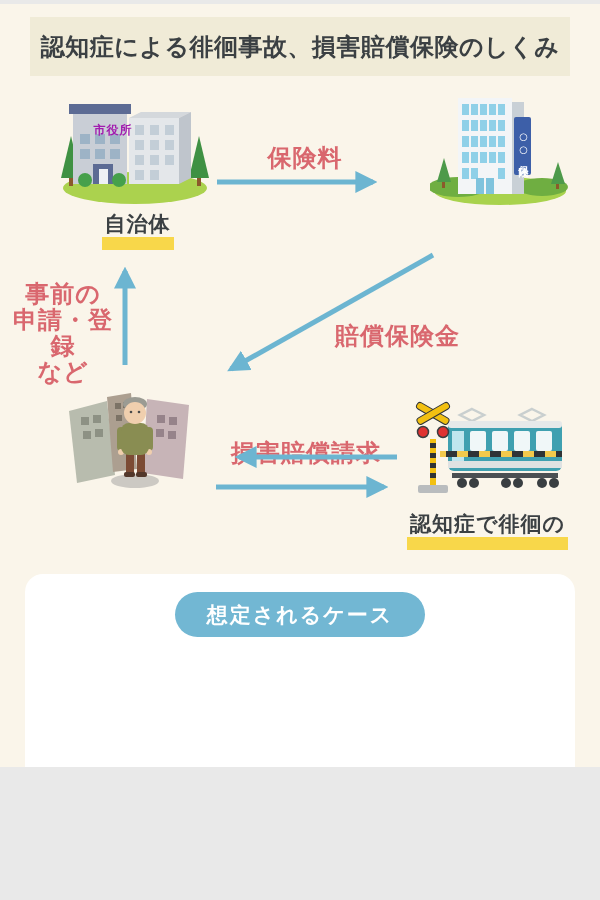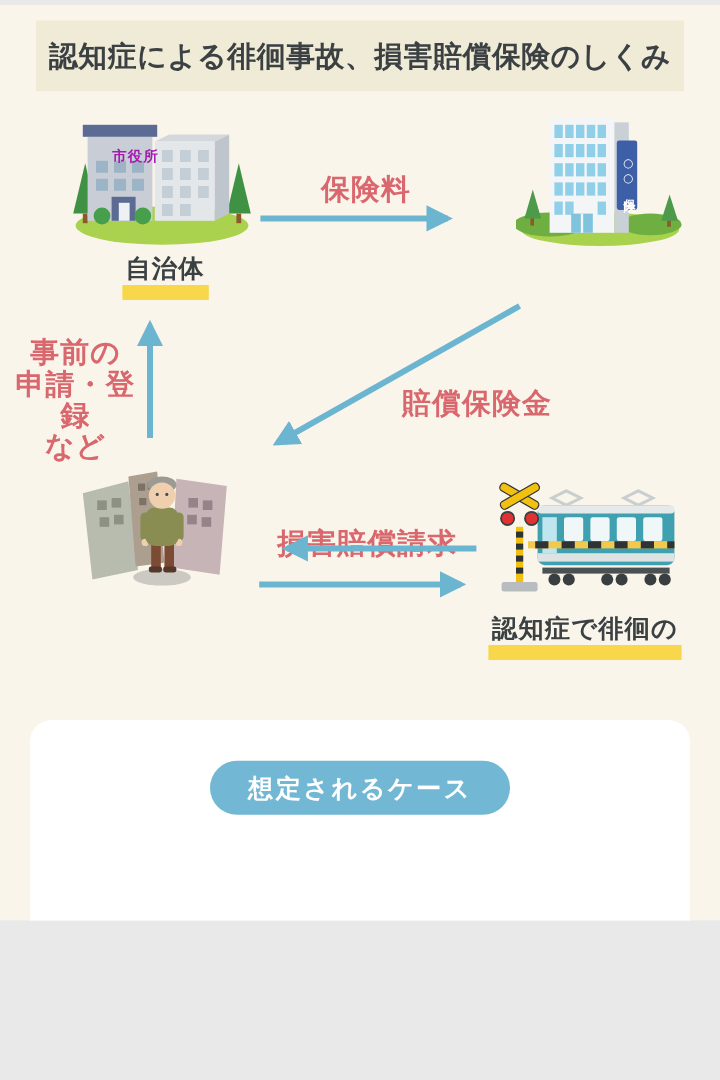--- a/index.html
+++ b/index.html
@@ -21,22 +21,22 @@
 
   
   .sign-cityhall{position:absolute;left:88px;top:118px;width:50px;text-align:center;
     font-size:12px;font-weight:700;color:#a21caf;letter-spacing:1px;}
   .sign-insurer{position:absolute;left:514px;top:113px;width:18px;height:58px;
     display:flex;align-items:center;justify-content:center;
     writing-mode:vertical-rl;text-orientation:upright;
     font-size:10px;font-weight:700;color:#ffffff;letter-spacing:2px;}
 
   
-  .card{position:absolute;left:25px;top:596px;width:550px;height:283px;background:#ffffff;
-    border-radius:18px;padding-top:34px;}
+  .card{position:absolute;left:25px;top:570px;width:550px;height:283px;background:#ffffff;
+    border-radius:18px;padding-top:18px;}
   .pill{width:250px;height:45px;margin:0 auto;background:#72b7d3;border-radius:23px;
     display:flex;align-items:center;justify-content:center;
     color:#ffffff;font-size:21px;font-weight:700;letter-spacing:2px;}
   .case-list{margin-top:22px;padding:0 30px 0 58px;}
   .case-item{display:flex;align-items:flex-start;gap:8px;margin-bottom:23px;}
   .case-marker{flex:none;width:15px;height:15px;border-radius:50%;background:#6cb5d1;margin-top:7px;}
   .case-text{font-size:21px;font-weight:600;color:#3b4043;line-height:1.38;
     letter-spacing:.5px;white-space:pre-line;}
 
   .footnote{position:absolute;right:25px;top:864px;font-size:15px;font-weight:600;

